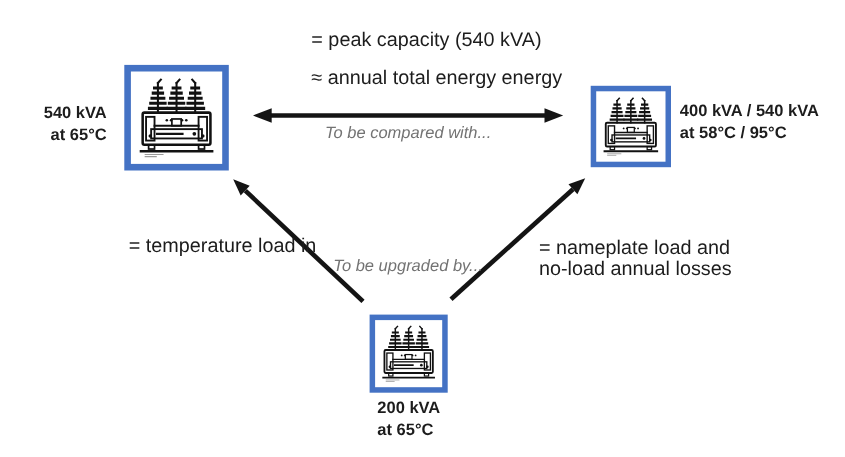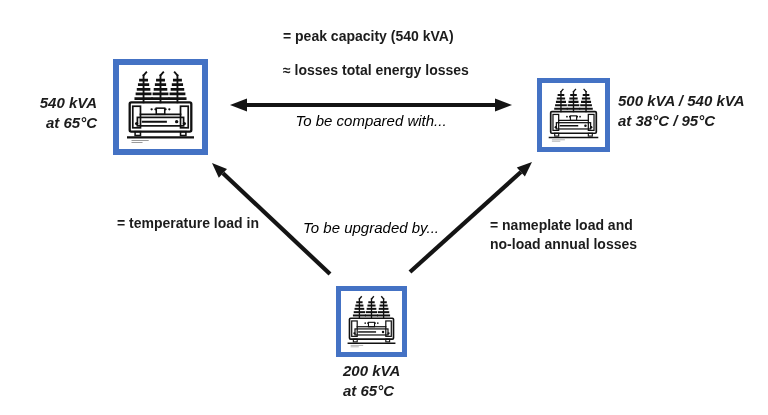--- a/index.html
+++ b/index.html
@@ -28,48 +28,47 @@
   .box-left   { left: 113px; top: 59px;  width: 95px; height: 96px; border-width: 6px; }
   .box-right  { left: 537px; top: 78px;  width: 73px; height: 74px; }
   .box-bottom { left: 336px; top: 286px; width: 71px; height: 71px; }
 
   .nlabel {
     position: absolute;
     font-weight: 700;
     font-size: 15px;
     line-height: 20px;
     white-space: nowrap;
-    font-style: italic;
   }
   .label-left   { left: 10px;  top: 93px;  width: 87px; text-align: right; }
   .label-right  { left: 618px; top: 91px; }
   .label-bottom { left: 343px; top: 361px; }
 
   .bold-note {
     position: absolute;
-    font-weight: 700;
-    font-size: 14px;
+    font-weight: 400;
+    font-size: 18px;
     line-height: 19px;
     white-space: nowrap;
   }
   .note-peak      { left: 283px; top: 27px; }
   .note-losses    { left: 283px; top: 61px; }
   .note-temp      { left: 117px; top: 214px; }
   .note-nameplate { left: 490px; top: 216px; }
 
   .caption {
     position: absolute;
     font-style: italic;
     font-size: 15px;
     text-align: center;
     white-space: nowrap;
-    color: #000000;
+    color: #737373;
   }
   .cap-compare { left: 251px; top: 112px; width: 240px; }
-  .cap-upgrade { left: 271px; top: 219px; width: 200px; }
+  .cap-upgrade { left: 271px; top: 233px; width: 200px; }
 
   .defs-holder { position: absolute; width: 0; height: 0; overflow: hidden; }
 </style>
 </head>
 <body>
 
 <div class="canvas">
 
   <svg class="defs-holder" aria-hidden="true">
     <defs>
@@ -159,30 +158,30 @@
     <svg viewBox="0 0 100 100">
         <use href="#transformer-sym" xlink:href="#transformer-sym"></use>
       </svg>
   </div>
 
   <div class="nlabel label-left">
     <div>540 kVA</div>
     <div>at 65°C</div>
   </div>
   <div class="nlabel label-right">
-    <div>500 kVA / 540 kVA</div>
-    <div>at 38°C / 95°C</div>
+    <div>400 kVA / 540 kVA</div>
+    <div>at 58°C / 95°C</div>
   </div>
   <div class="nlabel label-bottom">
     <div>200 kVA</div>
     <div>at 65°C</div>
   </div>
 
   <div class="bold-note note-peak">= peak capacity (540 kVA)</div>
-  <div class="bold-note note-losses">≈ losses total energy losses</div>
+  <div class="bold-note note-losses">≈ annual total energy energy</div>
   <div class="caption cap-compare">To be compared with...</div>
 
   <div class="bold-note note-temp">
     <div>= temperature load in</div>
   </div>
   <div class="caption cap-upgrade">To be upgraded by...</div>
   <div class="bold-note note-nameplate">
     <div>= nameplate load and</div>
     <div>no-load annual losses</div>
   </div>

